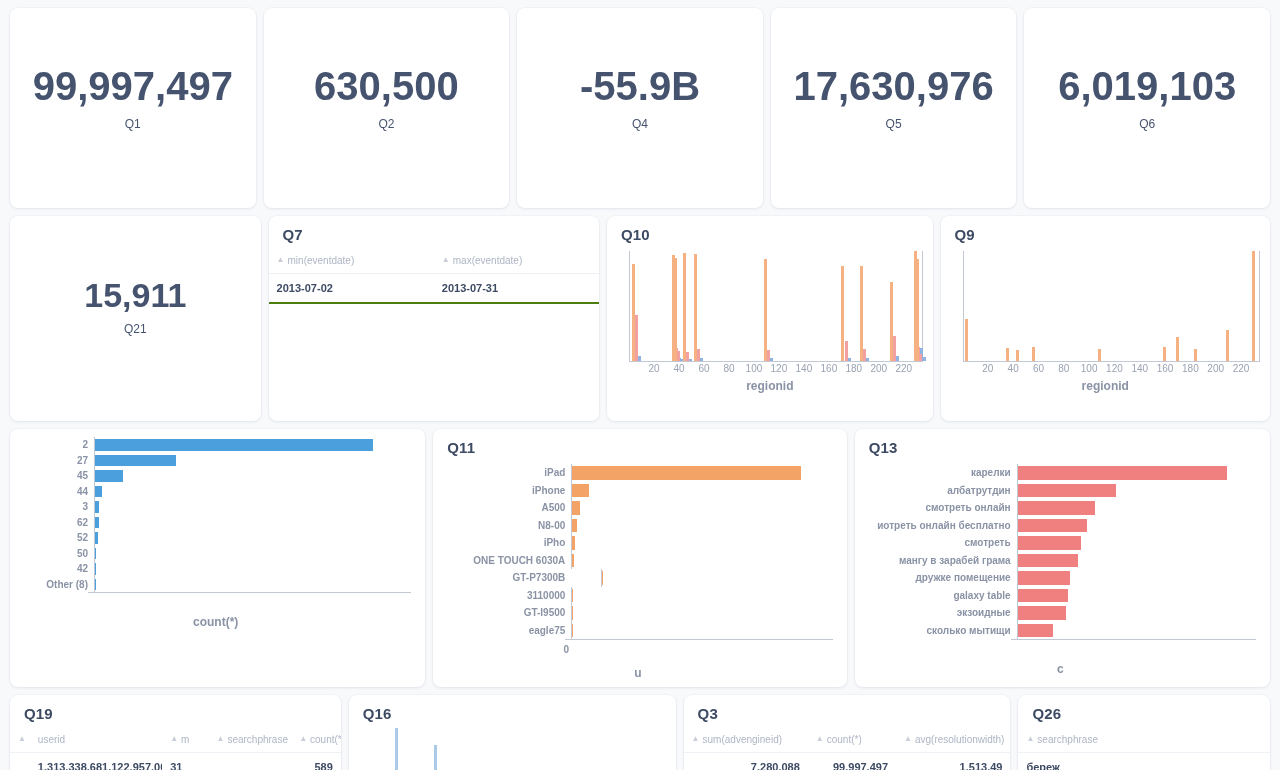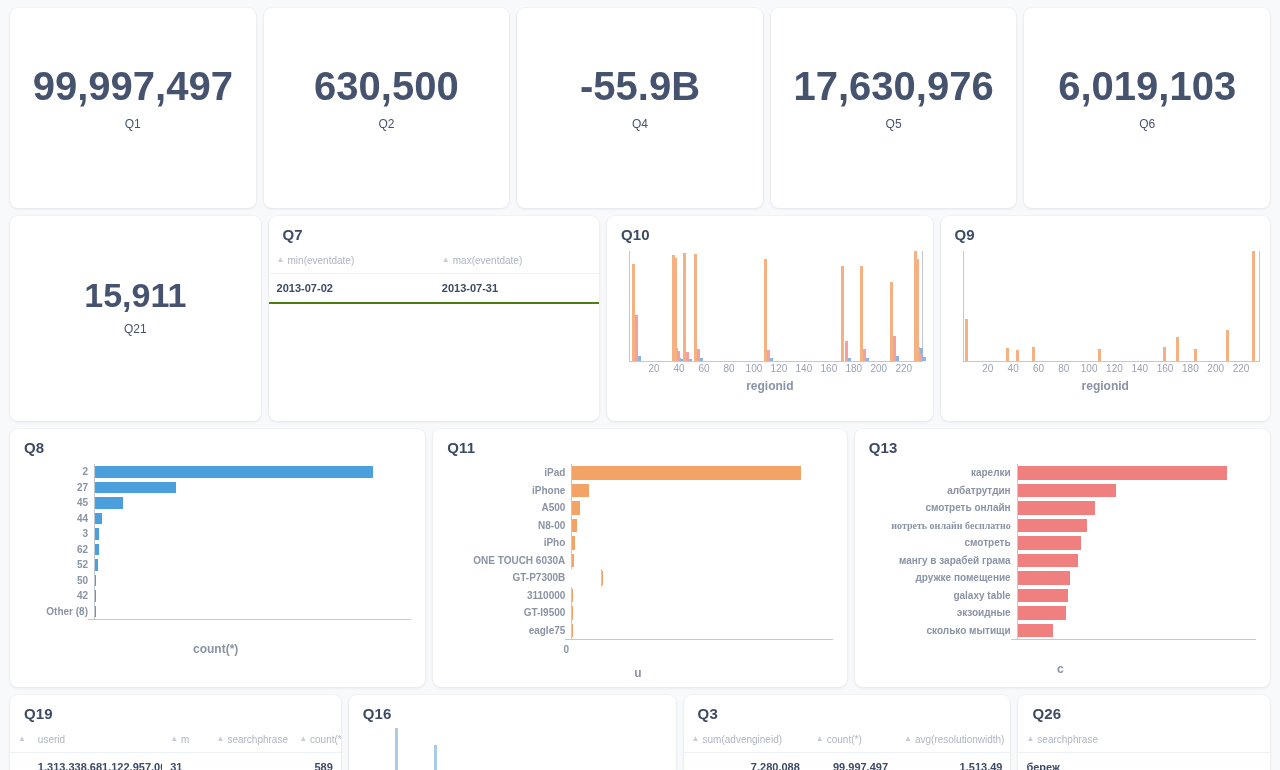--- a/index.html
+++ b/index.html
@@ -295,21 +295,20 @@
             <span style="left: 93.617%;">220</span>
           </div>
         <div class="axis-caption">regionid</div>
       </div>
     </div>
   </div>
 
   <div class="row r3">
 
     <div class="card c-q8">
-      <div class="card-title">Q8</div>
       <div class="hbar-wrap">
         <div class="hbar-rows" id="q8-rows">
             <div class="hbar-row" style="height: 15.5px;">
               <div class="hbar-label" style="width: 68px;">2</div>
               <div class="hbar-track" style="height: 15.5px;">
                 <div class="hbar-fill" style="background: rgb(74, 159, 220); width: 88%; height: 11.5px; top: 2px;"></div>
               </div>
             </div>
             <div class="hbar-row" style="height: 15.5px;">
               <div class="hbar-label" style="width: 68px;">27</div>
@@ -460,21 +459,21 @@
                 <div class="hbar-fill" style="background: rgb(240, 128, 128); width: 41.36%; height: 13.5px; top: 2px;"></div>
               </div>
             </div>
             <div class="hbar-row" style="height: 17.5px;">
               <div class="hbar-label" style="width: 146px;">смотреть онлайн</div>
               <div class="hbar-track" style="height: 17.5px;">
                 <div class="hbar-fill" style="background: rgb(240, 128, 128); width: 32.56%; height: 13.5px; top: 2px;"></div>
               </div>
             </div>
             <div class="hbar-row" style="height: 17.5px;">
-              <div class="hbar-label" style="width: 146px; font-family: Liberation Serif, serif;">иотреть онлайн бесплатно</div>
+              <div class="hbar-label" style="width: 146px;">иотреть онлайн бесплатно</div>
               <div class="hbar-track" style="height: 17.5px;">
                 <div class="hbar-fill" style="background: rgb(240, 128, 128); width: 29.04%; height: 13.5px; top: 2px;"></div>
               </div>
             </div>
             <div class="hbar-row" style="height: 17.5px;">
               <div class="hbar-label" style="width: 146px;">смотреть</div>
               <div class="hbar-track" style="height: 17.5px;">
                 <div class="hbar-fill" style="background: rgb(240, 128, 128); width: 26.4%; height: 13.5px; top: 2px;"></div>
               </div>
             </div>

